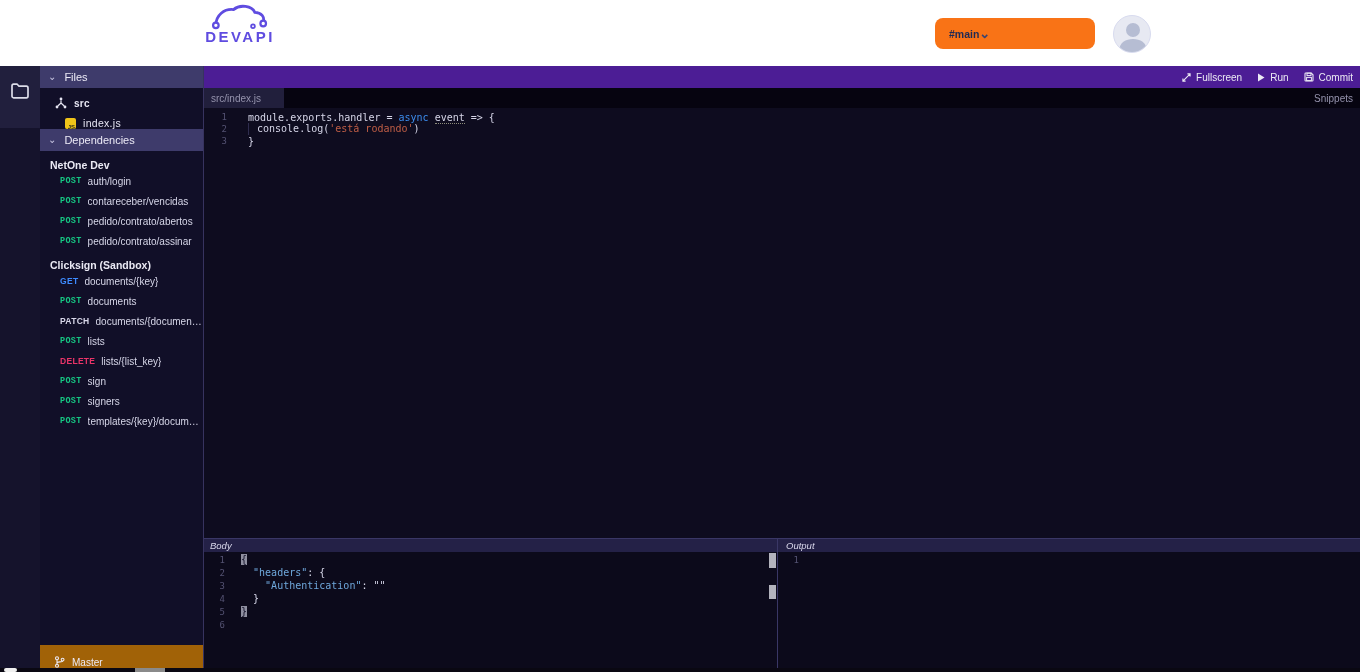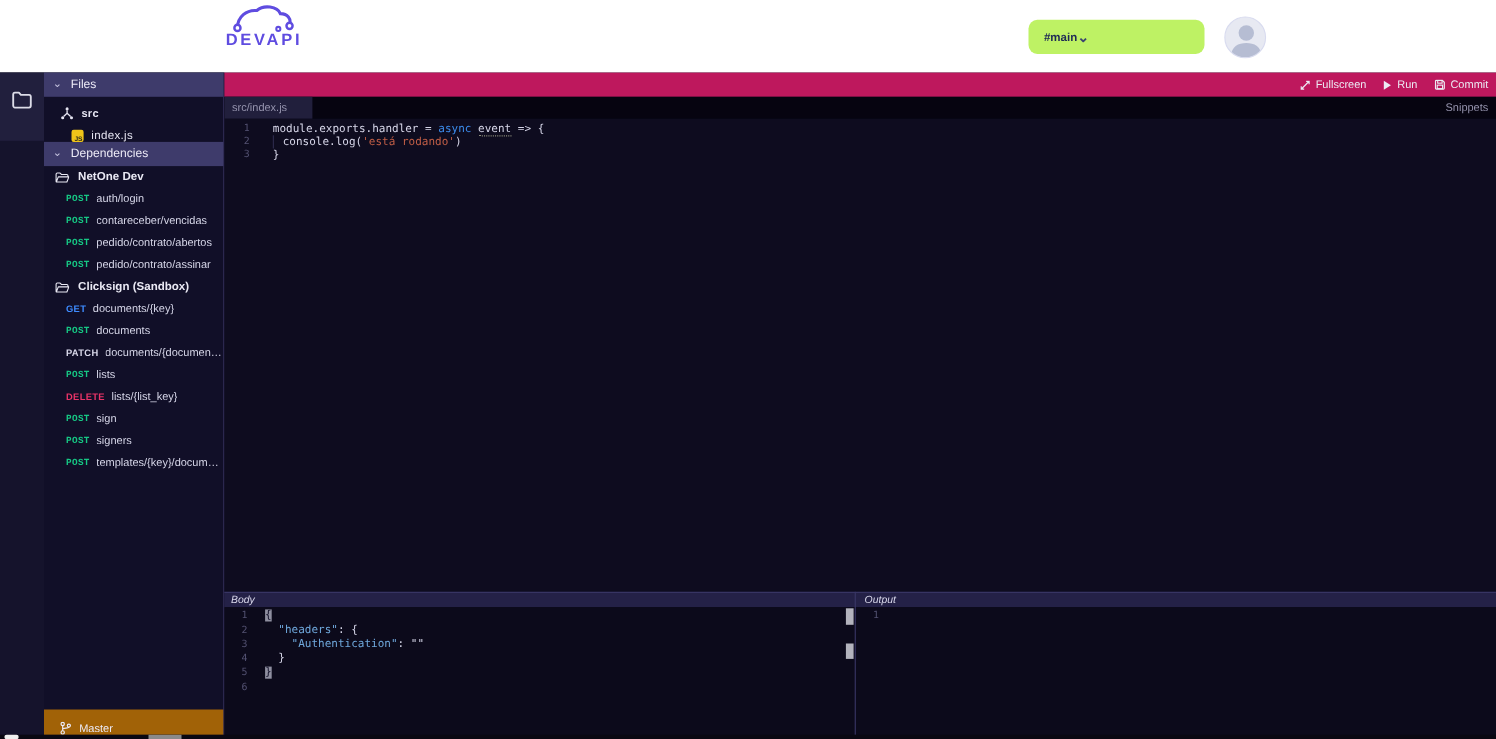--- a/index.html
+++ b/index.html
@@ -7,21 +7,21 @@
   body { font-family:"Liberation Sans", sans-serif; }
   #app { position:relative; width:1360px; height:672px; overflow:hidden; background:#0e0c1f; }
 
   
   .header { position:absolute; left:0; top:0; width:1360px; height:66px; background:#ffffff; }
   .brand { position:absolute; left:200px; top:4px; width:80px; text-align:center; cursor:pointer; }
   .brand-logo { display:block; margin:0 auto; }
   .brand-text { display:block; font-size:15px; font-weight:800; letter-spacing:2.5px; color:#5f4ce0; margin-top:-2px; }
   .nav { position:absolute; left:457px; top:0; height:66px; display:flex; align-items:center; gap:33px; }
   .nav-item { font-size:11px; font-weight:700; letter-spacing:0.6px; color:#2e3d6e; cursor:pointer; white-space:nowrap; }
-  .branch-select { position:absolute; left:935px; top:18px; width:160px; height:31px; background:#bef264; border-radius:8px;
+  .branch-select { position:absolute; left:935px; top:18px; width:160px; height:31px; background:#f97316; border-radius:8px;
                    display:flex; align-items:center; justify-content:flex-start; padding:12px 14px; cursor:pointer; }
   .branch-select .val { font-size:10.5px; font-weight:700; color:#1f2a55; }
   .branch-select .chev { font-size:13px; color:#3b4470; font-weight:700; line-height:8px; }
   .avatar { position:absolute; left:1113px; top:15px; width:38px; height:38px; border-radius:50%;
             background:#e7e9f2; border:1px solid #d8dbef; overflow:hidden; cursor:pointer; }
 
   
   .workspace { position:absolute; left:0; top:66px; width:1360px; height:602px; }
 
   
@@ -32,33 +32,33 @@
   
   .sidebar { position:absolute; left:40px; top:0; width:164px; height:602px; background:#110f28; border-right:1px solid #37335f; }
   .sec-header { height:22px; background:#3e3b6b; color:#eceaf6; font-size:11px; display:flex; align-items:center; padding:0 8px; gap:8px; cursor:pointer; }
   .sec-header .chev { font-size:10px; color:#c9c6e2; line-height:6px; }
   .tree-row { height:21px; display:flex; align-items:flex-end; gap:7px; padding-left:15px; cursor:pointer; }
   .tree-row.file { padding-left:25px; height:20px; }
   .tree-label { color:#e6e5f2; font-size:10px; font-weight:700; letter-spacing:0.3px; }
   .tree-label.reg { font-weight:400; font-size:10.5px; }
   .js-icon { width:11px; height:11px; background:#f0c419; border-radius:2px; position:relative; }
   .js-icon span { position:absolute; right:1px; bottom:-1px; font-size:6px; font-weight:700; color:#2b2b1a; }
-  .group-row { height:20px; display:flex; align-items:center; gap:8px; padding-left:10px; cursor:pointer; }
+  .group-row { height:20px; display:flex; gap:8px; padding-left:10px; cursor:pointer;flex-direction:column; }
   .group-label { color:#eae9f4; font-size:10.5px; font-weight:600; }
   .ep-row { height:20px; display:flex; align-items:center; gap:6px; padding-left:20px; cursor:pointer; }
   .method { font-size:8.5px; font-weight:700; letter-spacing:0.3px; }
   .m-post { color:#16c784;font-family:Liberation Mono, monospace; } .m-get { color:#3e8bff; } .m-patch { color:#d9d8ea; } .m-delete { color:#ea3468; }
   .ep-path { color:#d6d6e8; font-size:10px; white-space:nowrap; overflow:hidden; text-overflow:ellipsis; max-width:112px; }
   .sidebar-footer { position:absolute; left:0; bottom:0; width:163px; height:23px; background:#a16207;
                     display:flex; align-items:flex-end; gap:7px; padding-left:14px; cursor:pointer; }
   .sidebar-footer .lbl { color:#eceaf6; font-size:10px; }
 
   
   .main { position:absolute; left:204px; top:0; width:1156px; height:602px; }
-  .toolbar { position:absolute; left:0; top:0; width:1156px; height:22px; background:#be185d;
+  .toolbar { position:absolute; left:0; top:0; width:1156px; height:22px; background:#4c1d95;
              display:flex; align-items:center; justify-content:flex-end; gap:15px; padding-right:7px; }
   .tool-btn { display:flex; align-items:center; gap:5px; color:#eceaf4; font-size:10px; cursor:pointer; }
   .tabrow { position:absolute; left:0; top:22px; width:1156px; height:20px; background:#060410; }
   .tab { position:absolute; left:0; top:0; width:80px; height:20px; background:#211f3c; color:#9593ad;
          font-size:10px; display:flex; align-items:center; padding-left:7px; cursor:pointer; }
   .snippets { position:absolute; right:7px; top:0; height:20px; display:flex; align-items:center; color:#9593ad; font-size:10px; cursor:pointer; }
 
   
   .editor { position:absolute; left:0; top:42px; width:1156px; height:430px; background:#0e0c1f; padding-top:3px; cursor:text; }
   .cline { display:flex; height:12px; align-items:center; font-family:"DejaVu Sans Mono", monospace; font-size:10px; }

